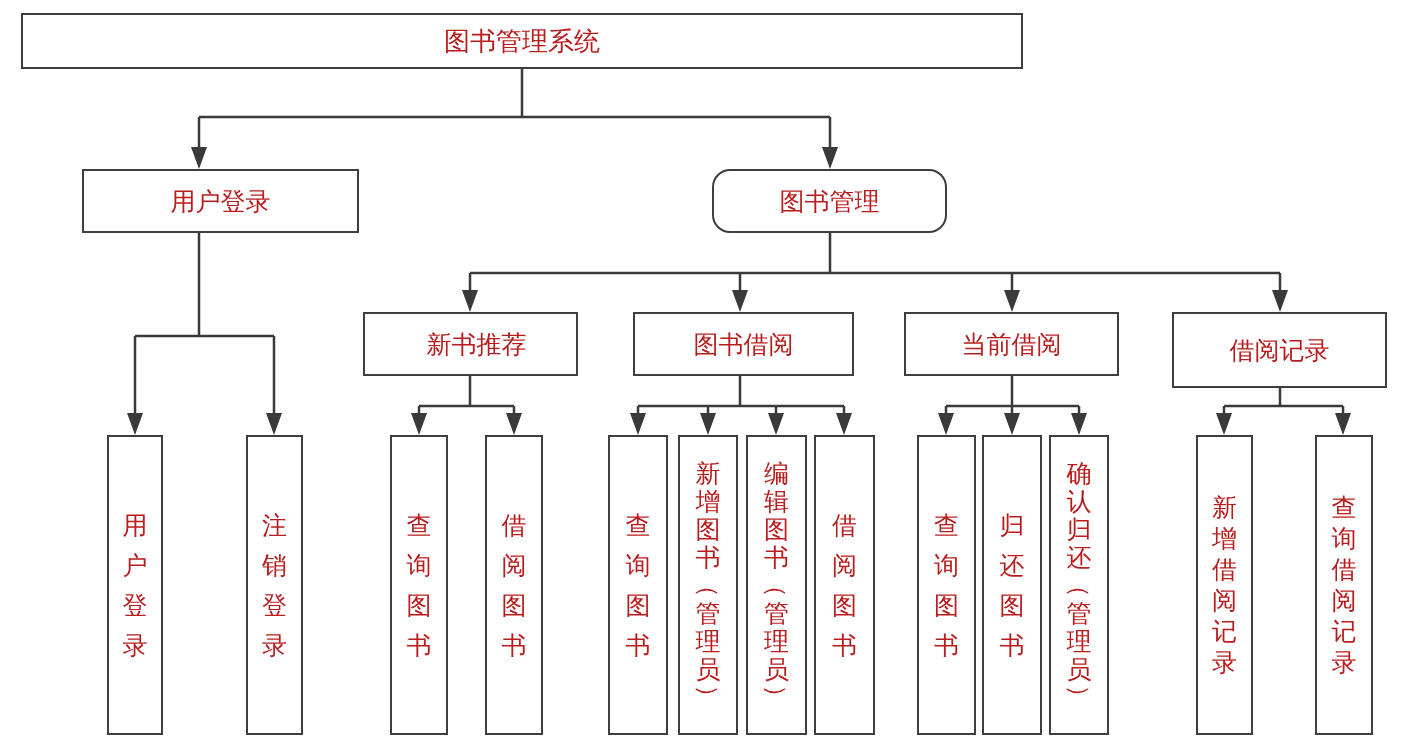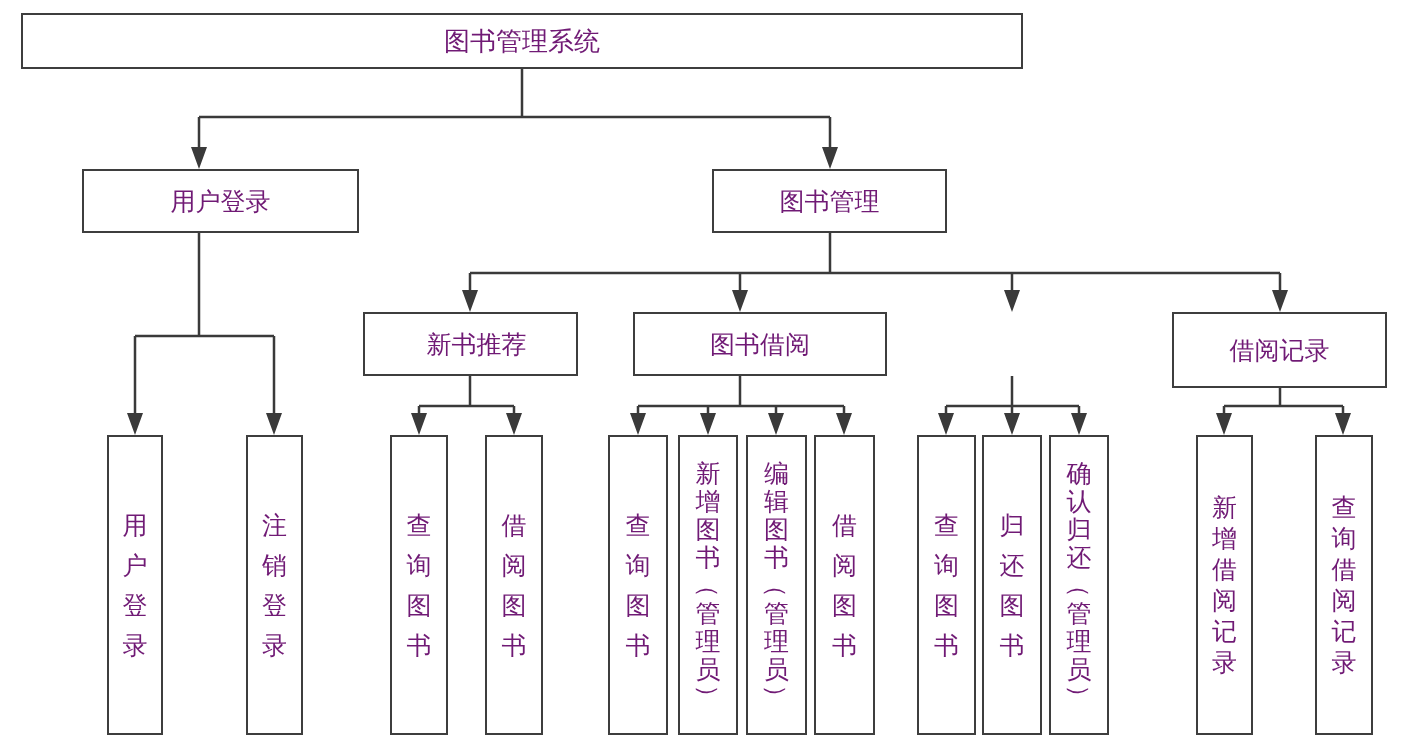--- a/index.html
+++ b/index.html
@@ -14,21 +14,21 @@
   #connectors {
     position: absolute;
     left: 0; top: 0;
     z-index: 0;
   }
   .box {
     position: absolute;
     box-sizing: border-box;
     background: #ffffff;
     border: 2.5px solid #3e3e3e;
-    color: #701a75;
+    color: #b91c1c;
     display: flex;
     align-items: center;
     justify-content: center;
     font-size: 25px;
     z-index: 1;
     text-align: center;
     white-space: nowrap;
   }
   .vbox {
     flex-direction: column;
@@ -36,23 +36,23 @@
   }
   .vbox span { display: block; text-align: center; }
   .lh-wide  span { line-height: 40px; }
   .lh-mid   span { line-height: 31px; }
   .lh-tight span { line-height: 28px; }
   .rot { transform: rotate(90deg); }
 
   
   #n-root  { left: 21px;   top: 13px;  width: 1002px; height: 56px; font-size: 26px; }
   #n-login { left: 82px;   top: 169px; width: 277px;  height: 64px; }
-  #n-mgmt  { left: 712px;  top: 169px; width: 235px;  height: 64px; }
+  #n-mgmt  { left: 712px;  top: 169px; width: 235px;  height: 64px; border-radius: 18px; }
   #n-rec   { left: 363px;  top: 312px; width: 215px;  height: 64px; padding-left: 12px; }
-  #n-bor   { left: 633px;  top: 312px; width: 254px;  height: 64px; }
+  #n-bor   { left: 633px;  top: 312px; width: 221px;  height: 64px; }
   #n-cur   { left: 904px;  top: 312px; width: 215px;  height: 64px; }
   #n-log   { left: 1172px; top: 312px; width: 215px;  height: 76px; }
 
   #b1  { left: 107px;  top: 435px; width: 56px; height: 300px; }
   #b2  { left: 246px;  top: 435px; width: 57px; height: 300px; }
   #b3  { left: 390px;  top: 435px; width: 58px; height: 300px; }
   #b4  { left: 485px;  top: 435px; width: 58px; height: 300px; }
   #b5  { left: 608px;  top: 435px; width: 60px; height: 300px; }
   #b6  { left: 678px;  top: 435px; width: 60px; height: 300px; }
   #b7  { left: 746px;  top: 435px; width: 61px; height: 300px; }
@@ -102,20 +102,21 @@
       M1216 413 L1232 413 L1224 435 Z  M1335 413 L1351 413 L1343 435 Z"></path>
   </svg>
 
   <div class="box" id="n-root">图书管理系统</div>
 
   <div class="box" id="n-login">用户登录</div>
   <div class="box" id="n-mgmt">图书管理</div>
 
   <div class="box" id="n-rec">新书推荐</div>
   <div class="box" id="n-bor">图书借阅</div>
+  <div class="box" id="n-cur">当前借阅</div>
   <div class="box" id="n-log">借阅记录</div>
 
   <div class="box vbox lh-wide" id="b1">
       <span>用</span>
       <span>户</span>
       <span>登</span>
       <span>录</span>
     </div>
   <div class="box vbox lh-wide" id="b2">
       <span>注</span>

